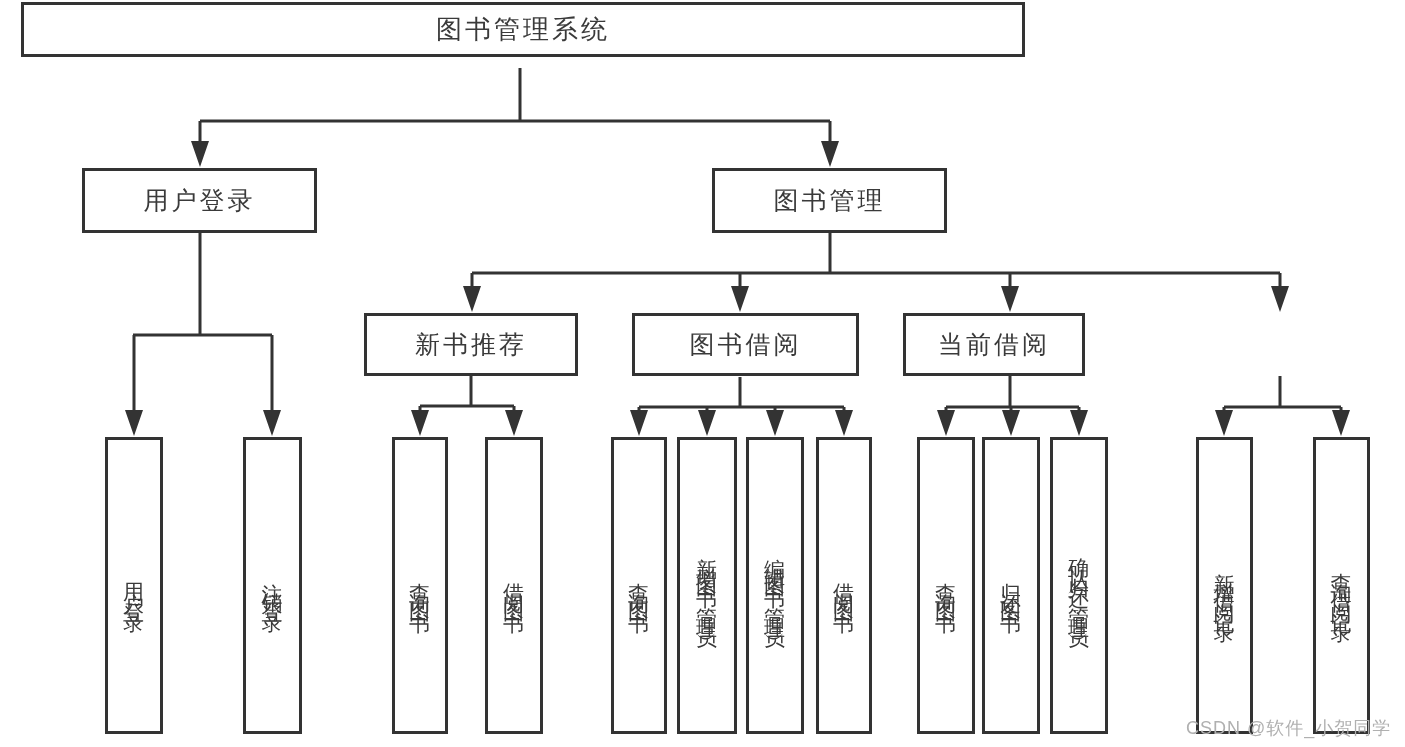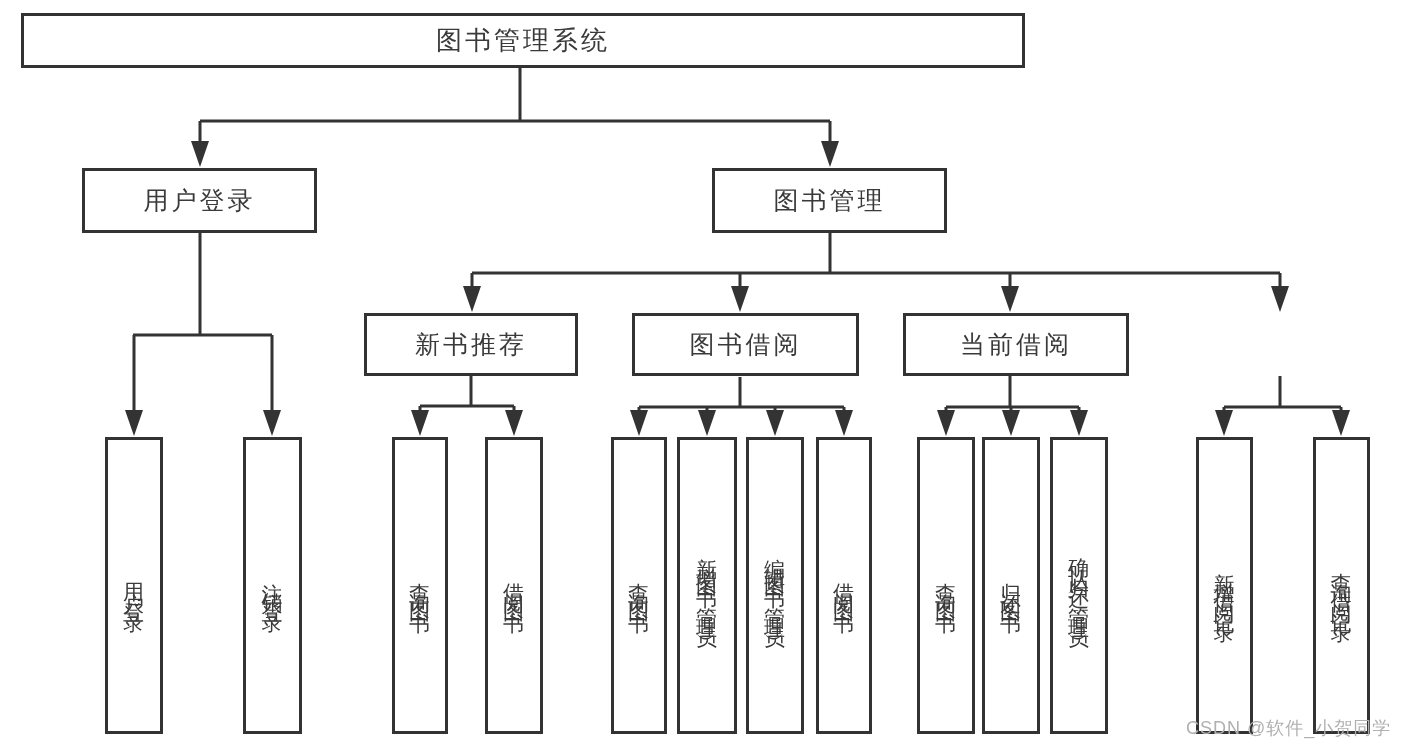--- a/index.html
+++ b/index.html
@@ -15,21 +15,21 @@
   .box {
     position: absolute;
     background: #ffffff;
     border: 3px solid #333333;
     box-sizing: border-box;
     display: flex;
     align-items: center;
     justify-content: center;
     color: #3a3a3a;
   }
-  .lv1 { left: 21px; top: 13px; width: 1004px; height: 55px; font-size: 26px; letter-spacing: 3px; }
+  .lv1 { left: 21px; top: 2px; width: 1004px; height: 55px; font-size: 26px; letter-spacing: 3px; }
   .lv2 { top: 168px; height: 65px; font-size: 25px; letter-spacing: 3px; }
   .lv3 { top: 313px; height: 63px; font-size: 25px; letter-spacing: 3px; }
   .leaf { top: 437px; height: 297px; font-size: 21px; }
   .vtext {
     writing-mode: vertical-rl;
     text-orientation: mixed;
     letter-spacing: 10px;
     line-height: 1;
     white-space: nowrap;
   }
@@ -79,21 +79,21 @@
   <div class="box lv3" style="left:364px;width:214px">
     <span>新书推荐</span>
   </div>
 
   <div class="box lv2" style="left:712px;width:235px">
     <span>图书管理</span>
   </div>
   <div class="box lv3" style="left:632px;width:227px">
     <span>图书借阅</span>
   </div>
-  <div class="box lv3" style="left:903px;width:226px">
+  <div class="box lv3" style="left:903px;width:182px">
     <span>当前借阅</span>
   </div>
 
   <div class="box leaf" style="left:105px;width:58px">
     <span class="vtext">用户登录</span>
   </div>
   <div class="box leaf" style="left:243px;width:59px">
     <span class="vtext">注销登录</span>
   </div>
 

